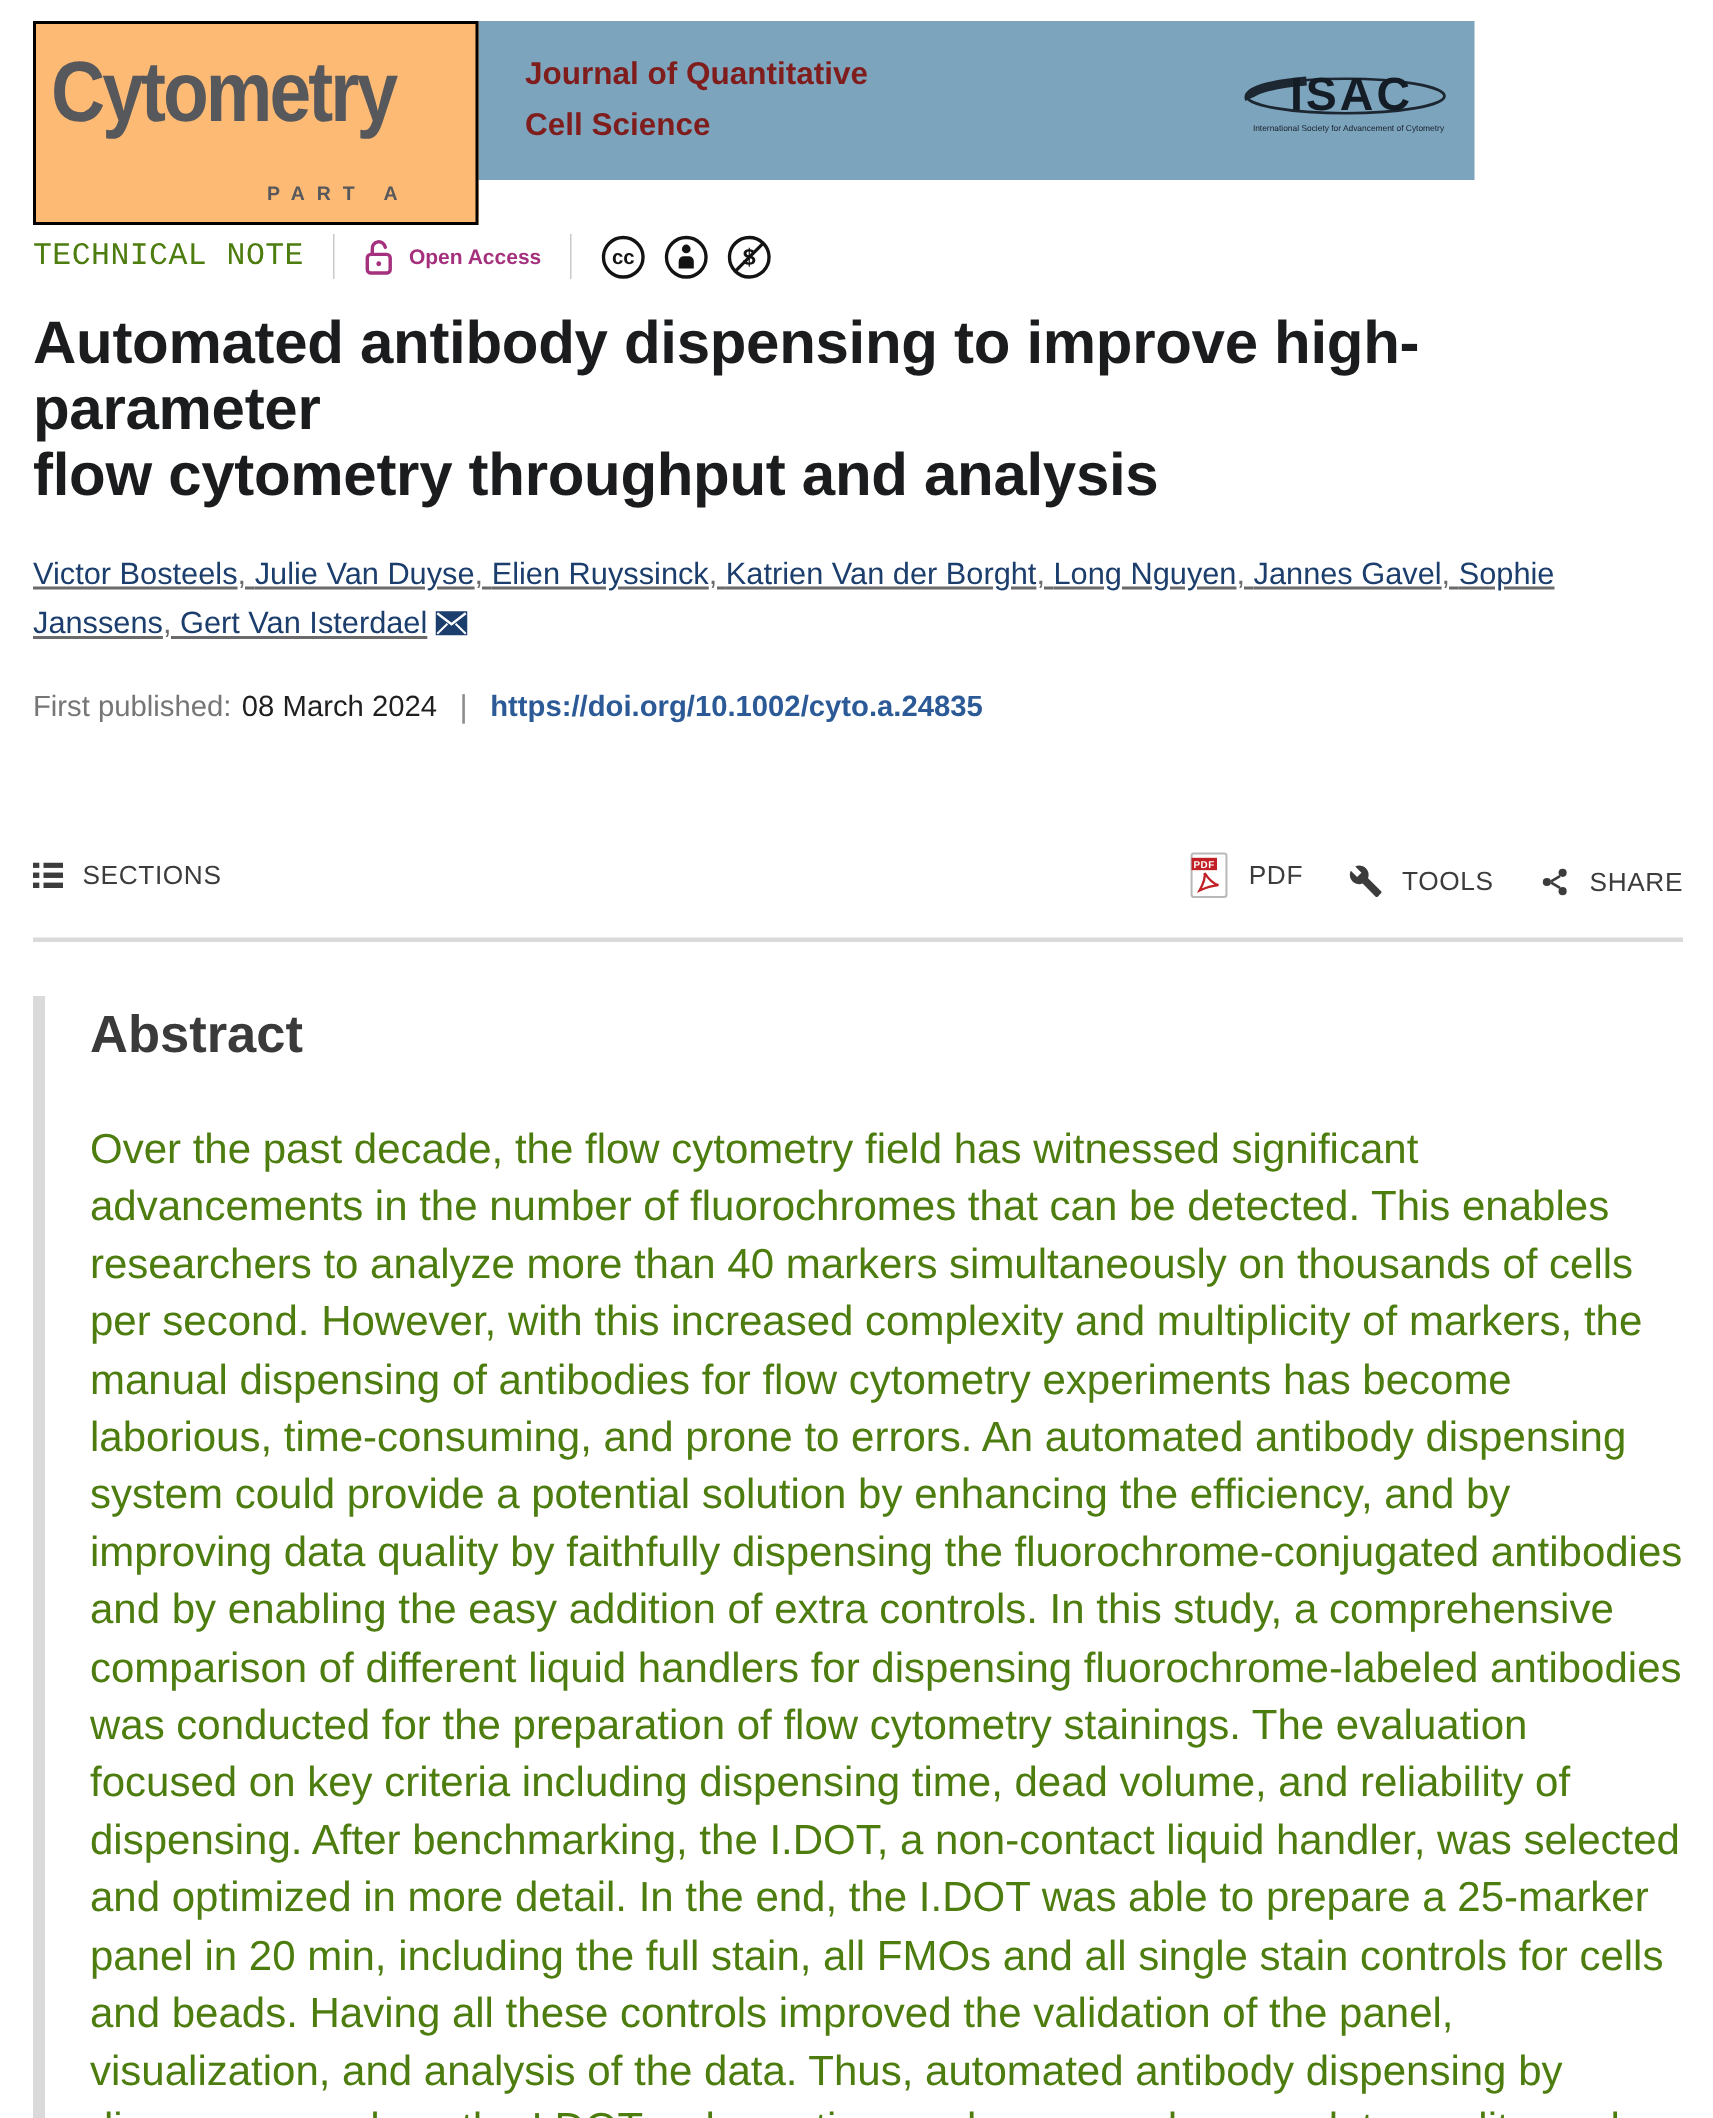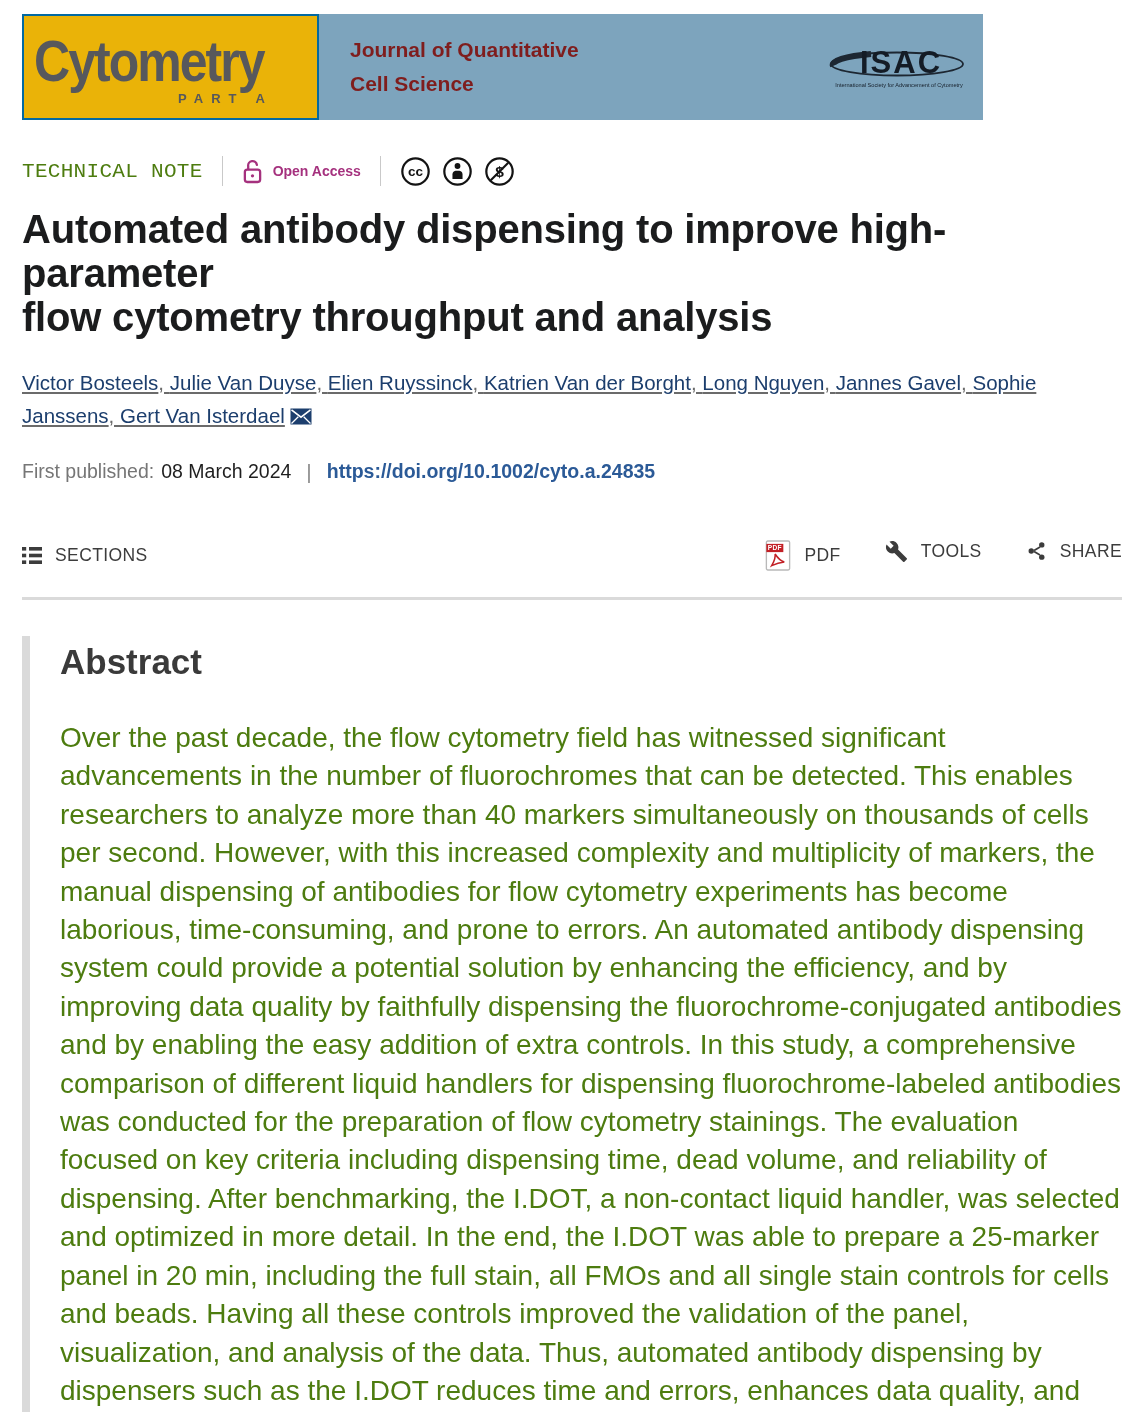--- a/index.html
+++ b/index.html
@@ -14,23 +14,23 @@
   
   .banner {
     position: relative;
     width: 961px;
     height: 106px;
     background: #7da4bd;
   }
   .logo-box {
     position: absolute;
     left: 0; top: 0;
-    width: 297px; height: 106px;
-    background: #eab308;
-    border: 2px solid #0369a1;
+    width: 297px; height: 136px;
+    background: #fdba74;
+    border: 2px solid #000000;
     cursor: pointer;
   }
   .logo-title {
     position: absolute;
     left: 10px; top: 12px;
     font-size: 51px;
     font-weight: bold;
     color: #57585c;
     letter-spacing: -2px;
     transform: scale(0.98, 1.12);
@@ -110,35 +110,35 @@
     display: flex;
     align-items: flex-start;
   }
   .pub-label { color: #767676; }
   .pub-date  { color: #1f1f1f; margin-left: 7px; }
   .pub-div   { color: #8c8c8c; margin: 0 15px; font-size: 21px; }
   .doi-link  { color: #2b5a97; font-weight: 600; text-decoration: none; cursor: pointer; }
 
   
   .toolbar {
-    margin-top: 56px;
+    margin-top: 84px;
     display: flex;
     justify-content: space-between;
     align-items: center;
   }
   .tb-item {
     display: flex;
     align-items: center;
     gap: 13px;
     font-size: 17.5px;
     color: #3c3c3c;
     letter-spacing: 0.4px;
     cursor: pointer;
   }
-  .tb-right { display: flex; align-items: flex-start; gap: 44px; }
+  .tb-right { display: flex; align-items: flex-end; gap: 30px; }
 
   .rule {
     margin-top: 26px;
     width: 1100px;
     height: 3px;
     background: #dadada;
   }
 
   
   .abstract {

